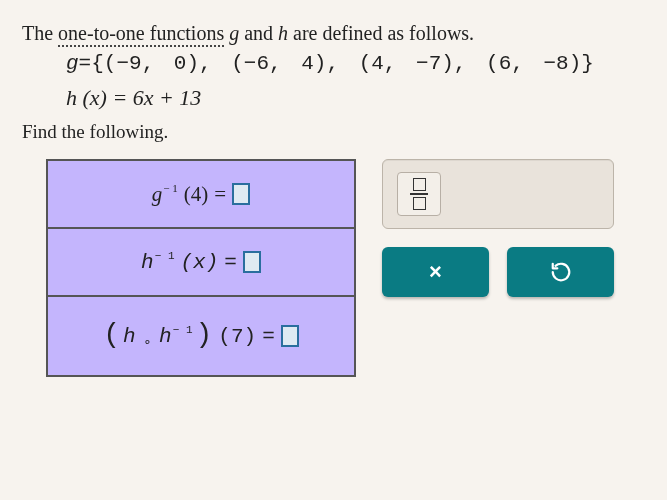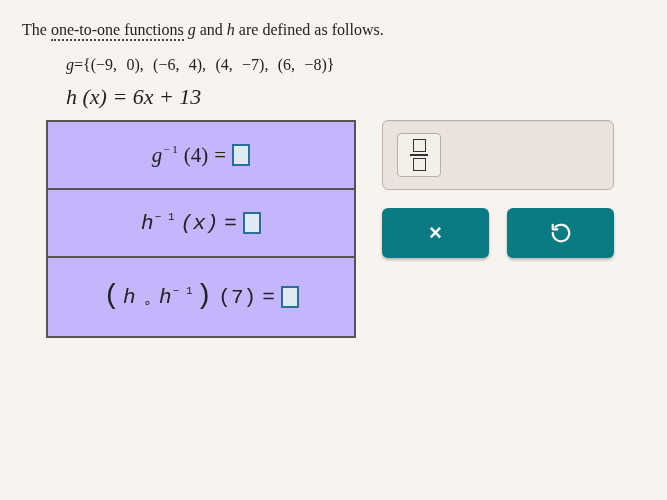--- a/index.html
+++ b/index.html
@@ -10,29 +10,29 @@
     background: #f7f3ee;
     font-family: "Times New Roman", Georgia, serif;
     color: #222;
     overflow: hidden;
   }
   .page {
     padding: 18px 22px;
     box-sizing: border-box;
   }
   .intro {
-    font-size: 16px;
+    font-size: 20px;
     line-height: 1.5;
   }
   .u-dotted {
     border-bottom: 2px dotted #444;
     padding-bottom: 1px;
   }
   .ital { font-style: italic; }
-  .eqn { font-size: 16px; margin: 14px 0 10px 44px; }
+  .eqn { font-size: 21px; margin: 4px 0 10px 44px; font-family: Liberation Mono, monospace; }
   .eqn2 { font-size: 22px; margin: 8px 0 10px 44px; }
   .follow { font-size: 19px; margin: 10px 0 16px 0; }
 
   .layout { display: flex; align-items: flex-start; gap: 26px; }
 
   .answers {
     border: 2px solid #555;
     width: 310px;
     margin-left: 24px;
     box-sizing: border-box;
@@ -127,20 +127,21 @@
   <div class="intro">
     <span>The </span><span class="u-dotted">one-to-one functions</span><span class="ital"> g</span><span> and </span><span class="ital">h</span><span> are defined as follows.</span>
   </div>
 
   <div class="eqn">
     <span class="ital">g</span><span>=</span><span class="minus">{(−9,  0),  (−6,  4),  (4,  −7),  (6,  −8)}</span>
   </div>
 
   <div class="eqn2 ital">h (x) = 6x + 13</div>
 
+  <div class="follow">Find the following.</div>
 
   <div class="layout">
 
     <div class="answers">
       <div class="row">
         <span class="expr">
           <span><span class="subfn">g</span><span class="sup">− 1</span></span>
           <span>(4)</span>
           <span> = </span>
           <span class="box"></span>

